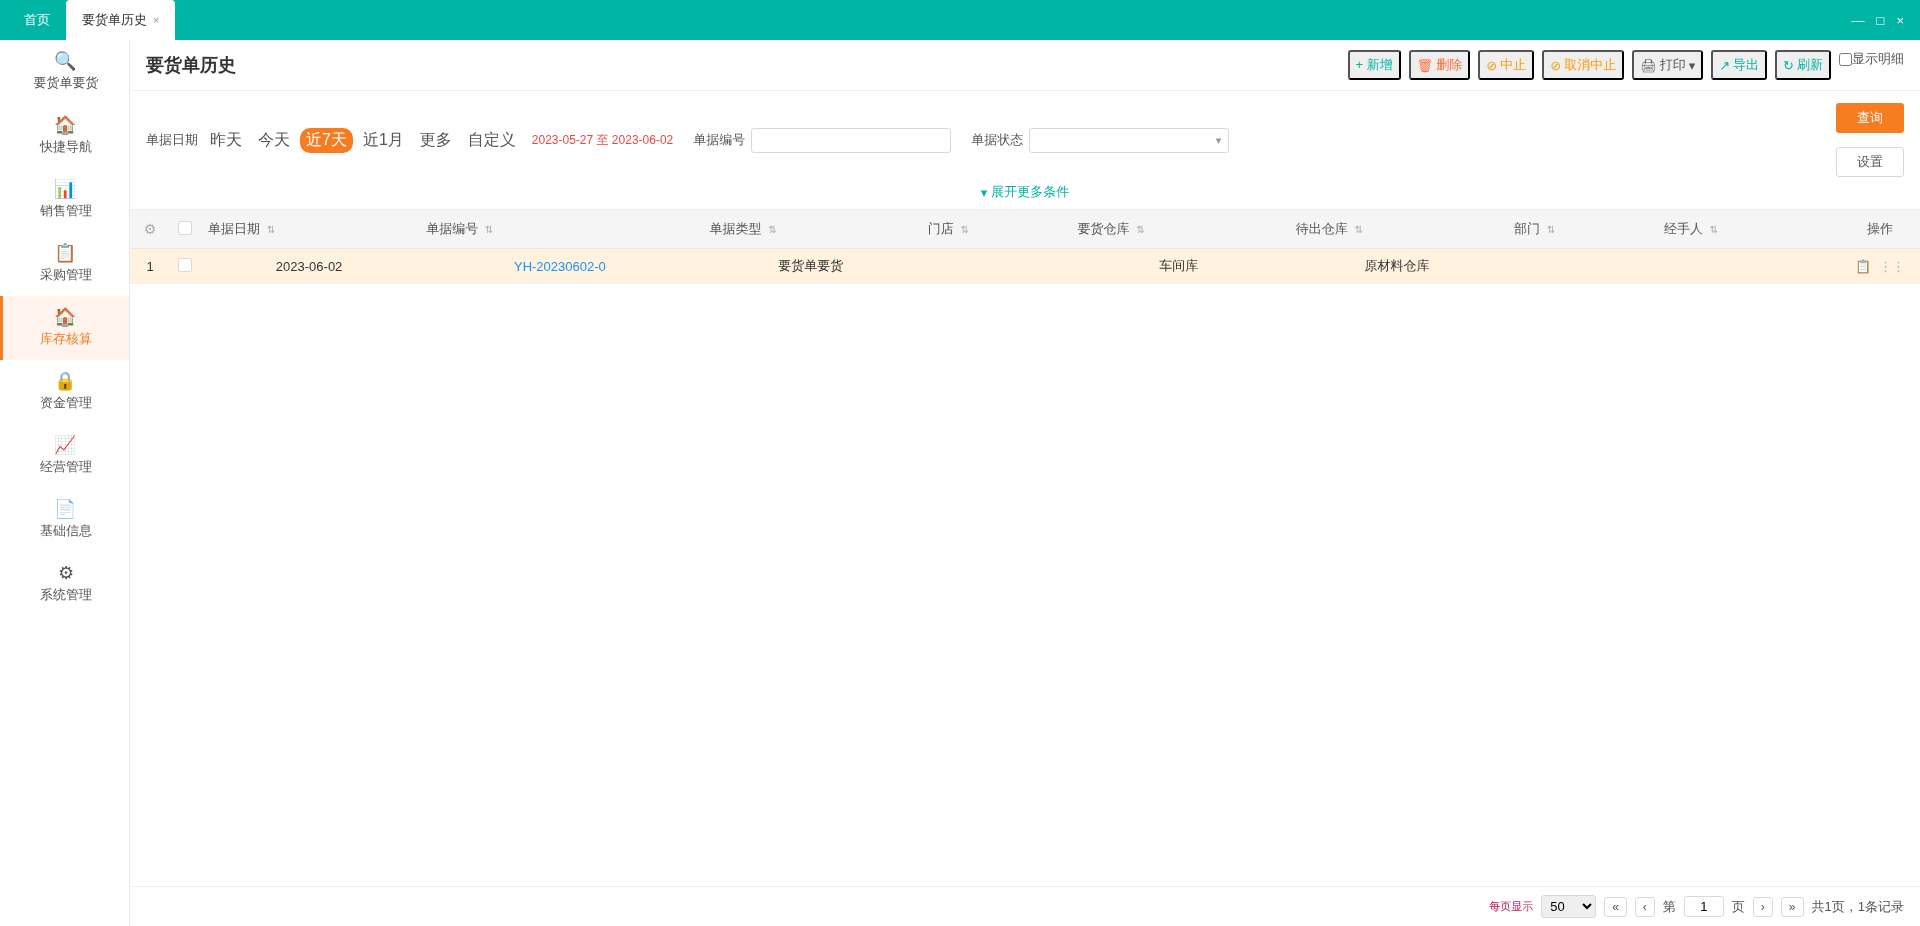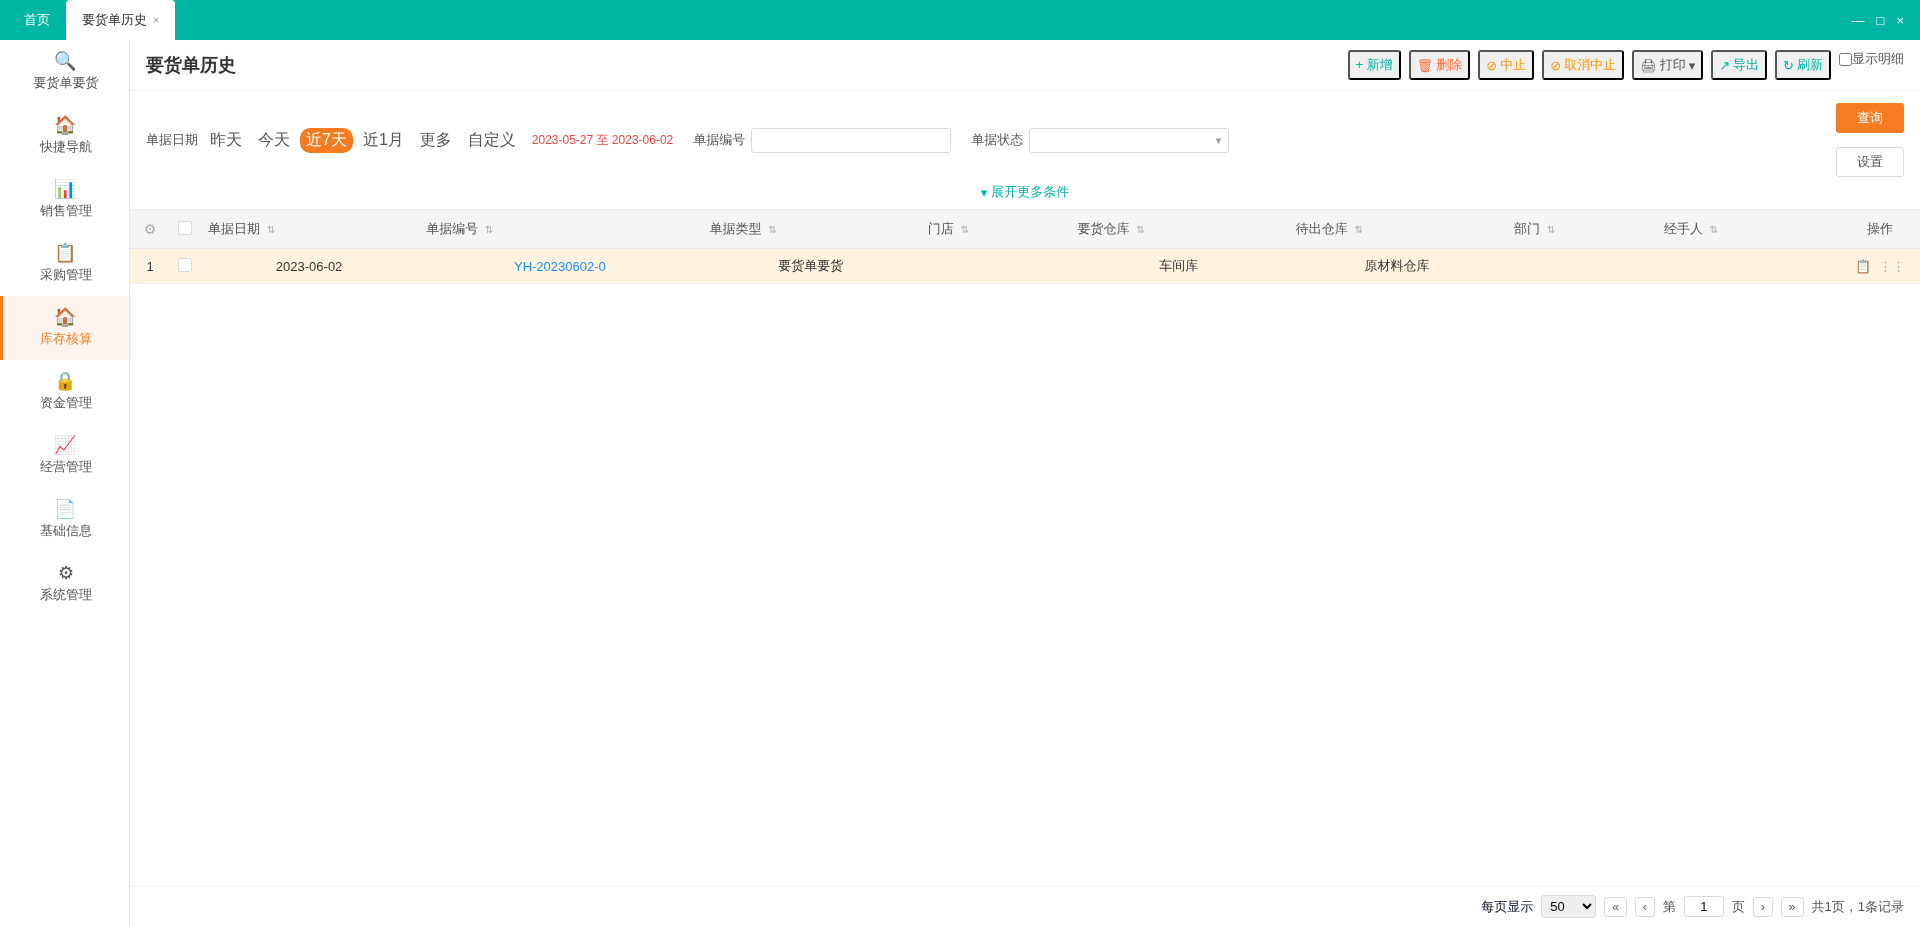--- a/index.html
+++ b/index.html
@@ -318,21 +318,21 @@
     .pagination {
       display: flex;
       align-items: center;
       justify-content: flex-end;
       padding: 8px 16px;
       border-top: 1px solid #f0f0f0;
       gap: 8px;
       flex-shrink: 0;
       background: #fff;
     }
-    .pagination-label { color: #0f172a; font-size: 13px; }
+    .pagination-label { color: #be185d; font-size: 11px; }
     .page-size-select {
       border: 1px solid #d9d9d9;
       border-radius: 3px;
       padding: 2px 4px;
       font-size: 13px;
       width: 55px;
     }
     .page-nav-btn {
       border: 1px solid #d9d9d9;
       background: #fff;

